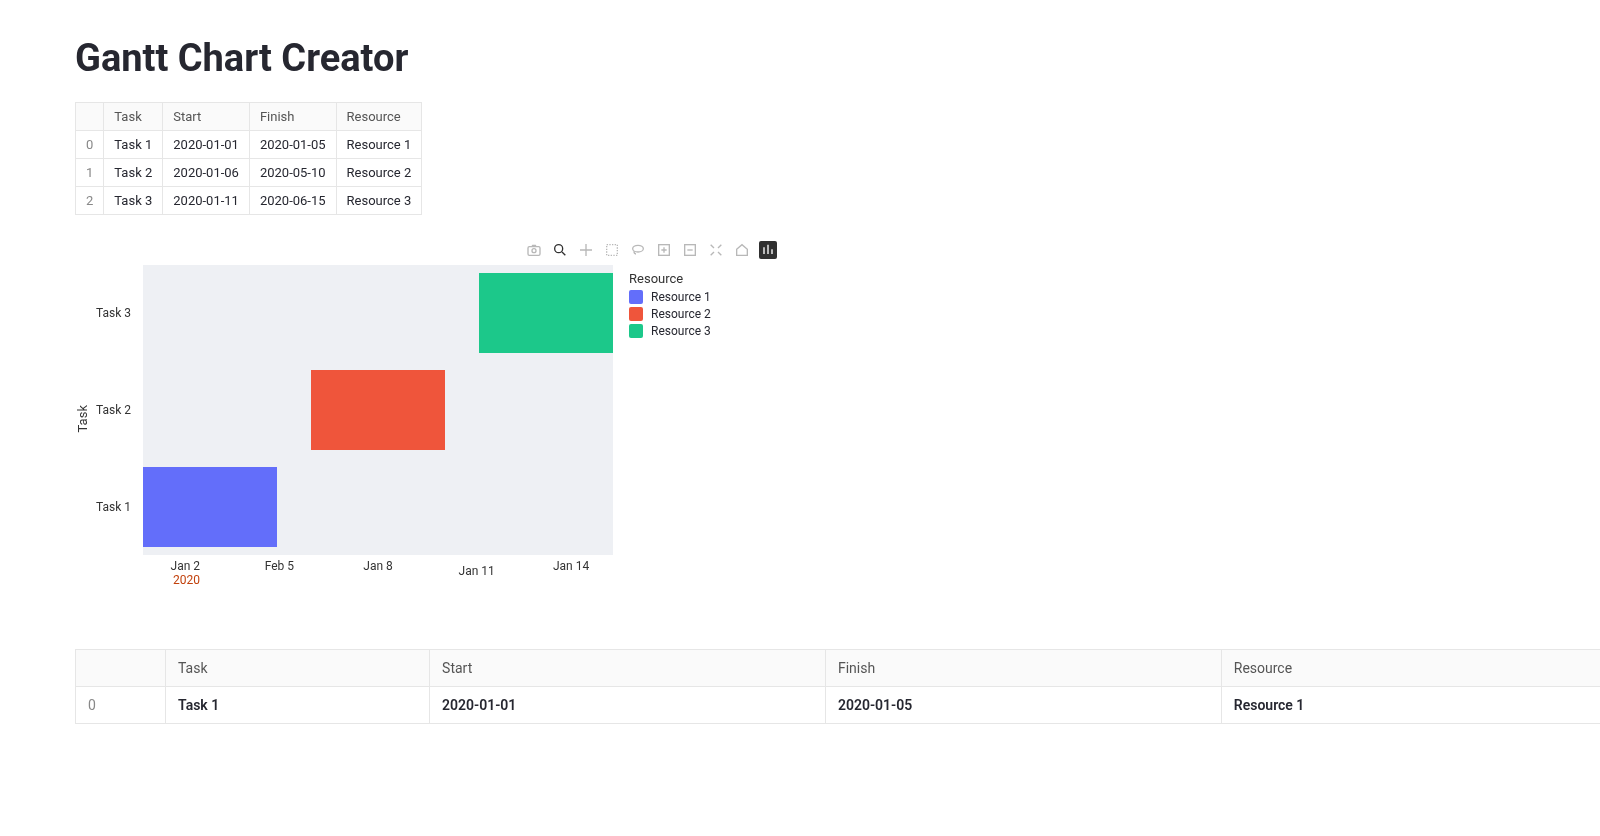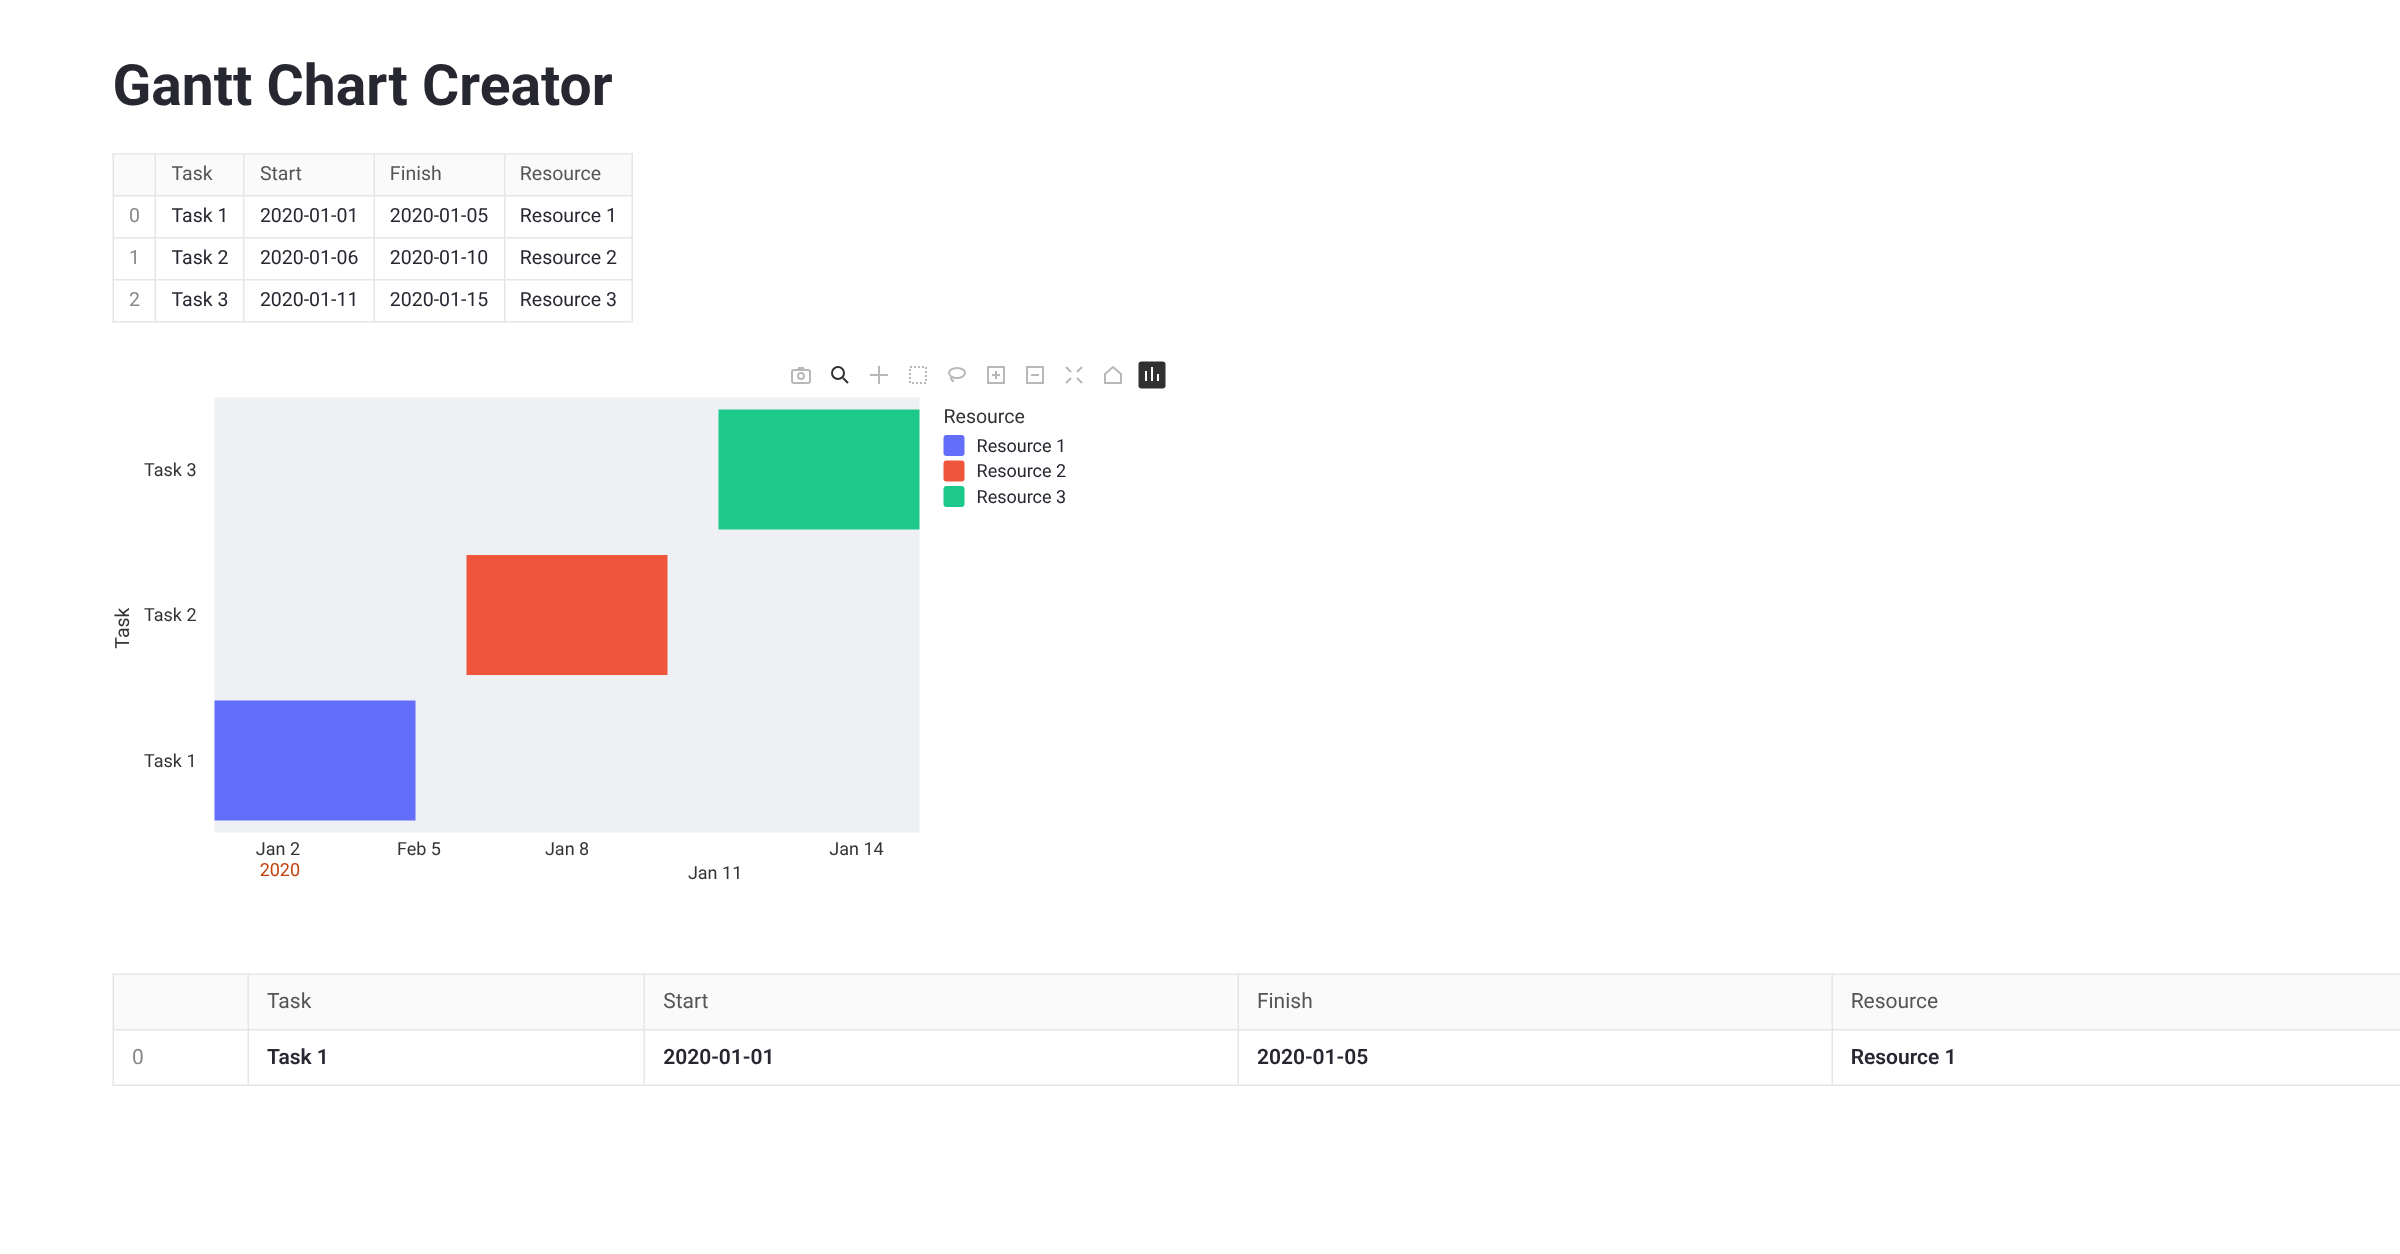--- a/index.html
+++ b/index.html
@@ -68,28 +68,28 @@
         <td class="idx">0</td>
         <td>Task 1</td>
         <td>2020-01-01</td>
         <td>2020-01-05</td>
         <td>Resource 1</td>
       </tr>
       <tr>
         <td class="idx">1</td>
         <td>Task 2</td>
         <td>2020-01-06</td>
-        <td>2020-01-10</td>
+        <td>2020-05-10</td>
         <td>Resource 2</td>
       </tr>
       <tr>
         <td class="idx">2</td>
         <td>Task 3</td>
         <td>2020-01-11</td>
-        <td>2020-01-15</td>
+        <td>2020-06-15</td>
         <td>Resource 3</td>
       </tr>
     </tbody>
   </table>
 
   <div class="toolbar">
     <div class="tbtn dim">
         <svg viewBox="0 0 24 24" stroke-width="2">
           <rect x="3" y="7" width="18" height="13" rx="2"></rect>
           <circle cx="12" cy="13" r="3"></circle>
@@ -165,21 +165,21 @@
             <div class="xtick" style="left: 42.3px; top: 4px;">
               <div>Jan 2</div>
               <div class="year">2020</div>
             </div>
             <div class="xtick" style="left: 136.3px; top: 4px;">
               <div>Feb 5</div>
             </div>
             <div class="xtick" style="left: 235px; top: 4px;">
               <div>Jan 8</div>
             </div>
-            <div class="xtick" style="left: 333.7px; top: 20px;">
+            <div class="xtick" style="left: 333.7px; top: 9px;">
               <div>Jan 11</div>
             </div>
             <div class="xtick" style="left: 428px; top: 4px;">
               <div>Jan 14</div>
             </div>
           </div>
       </div>
     </div>
     <div class="legend">
       <div class="legend-title">Resource</div>

